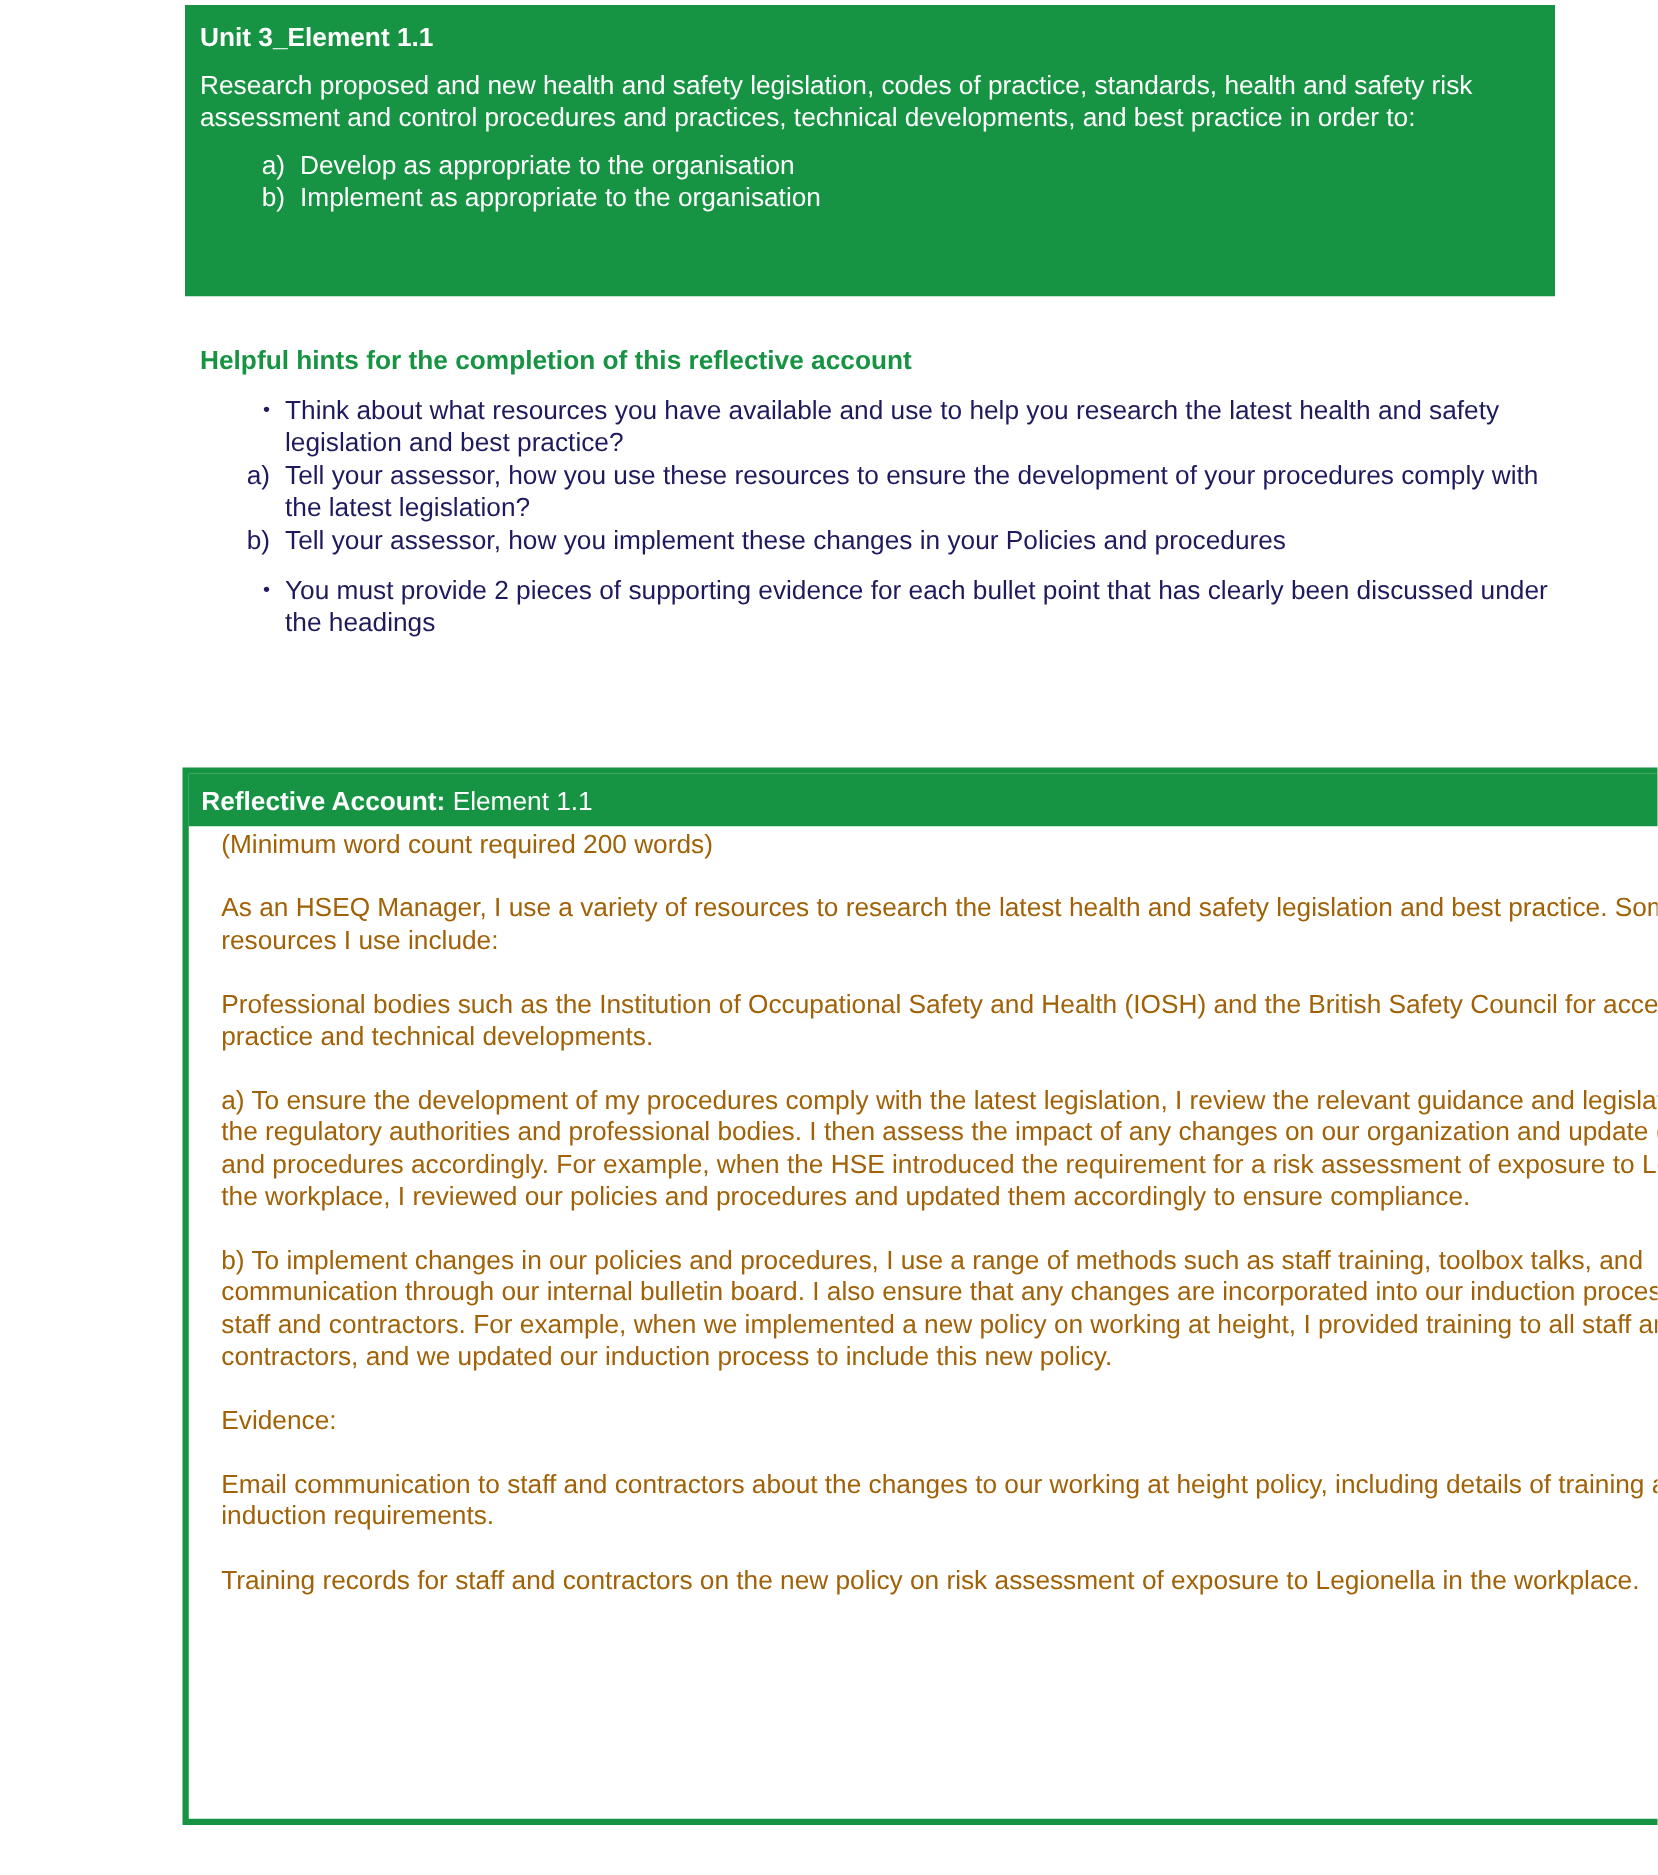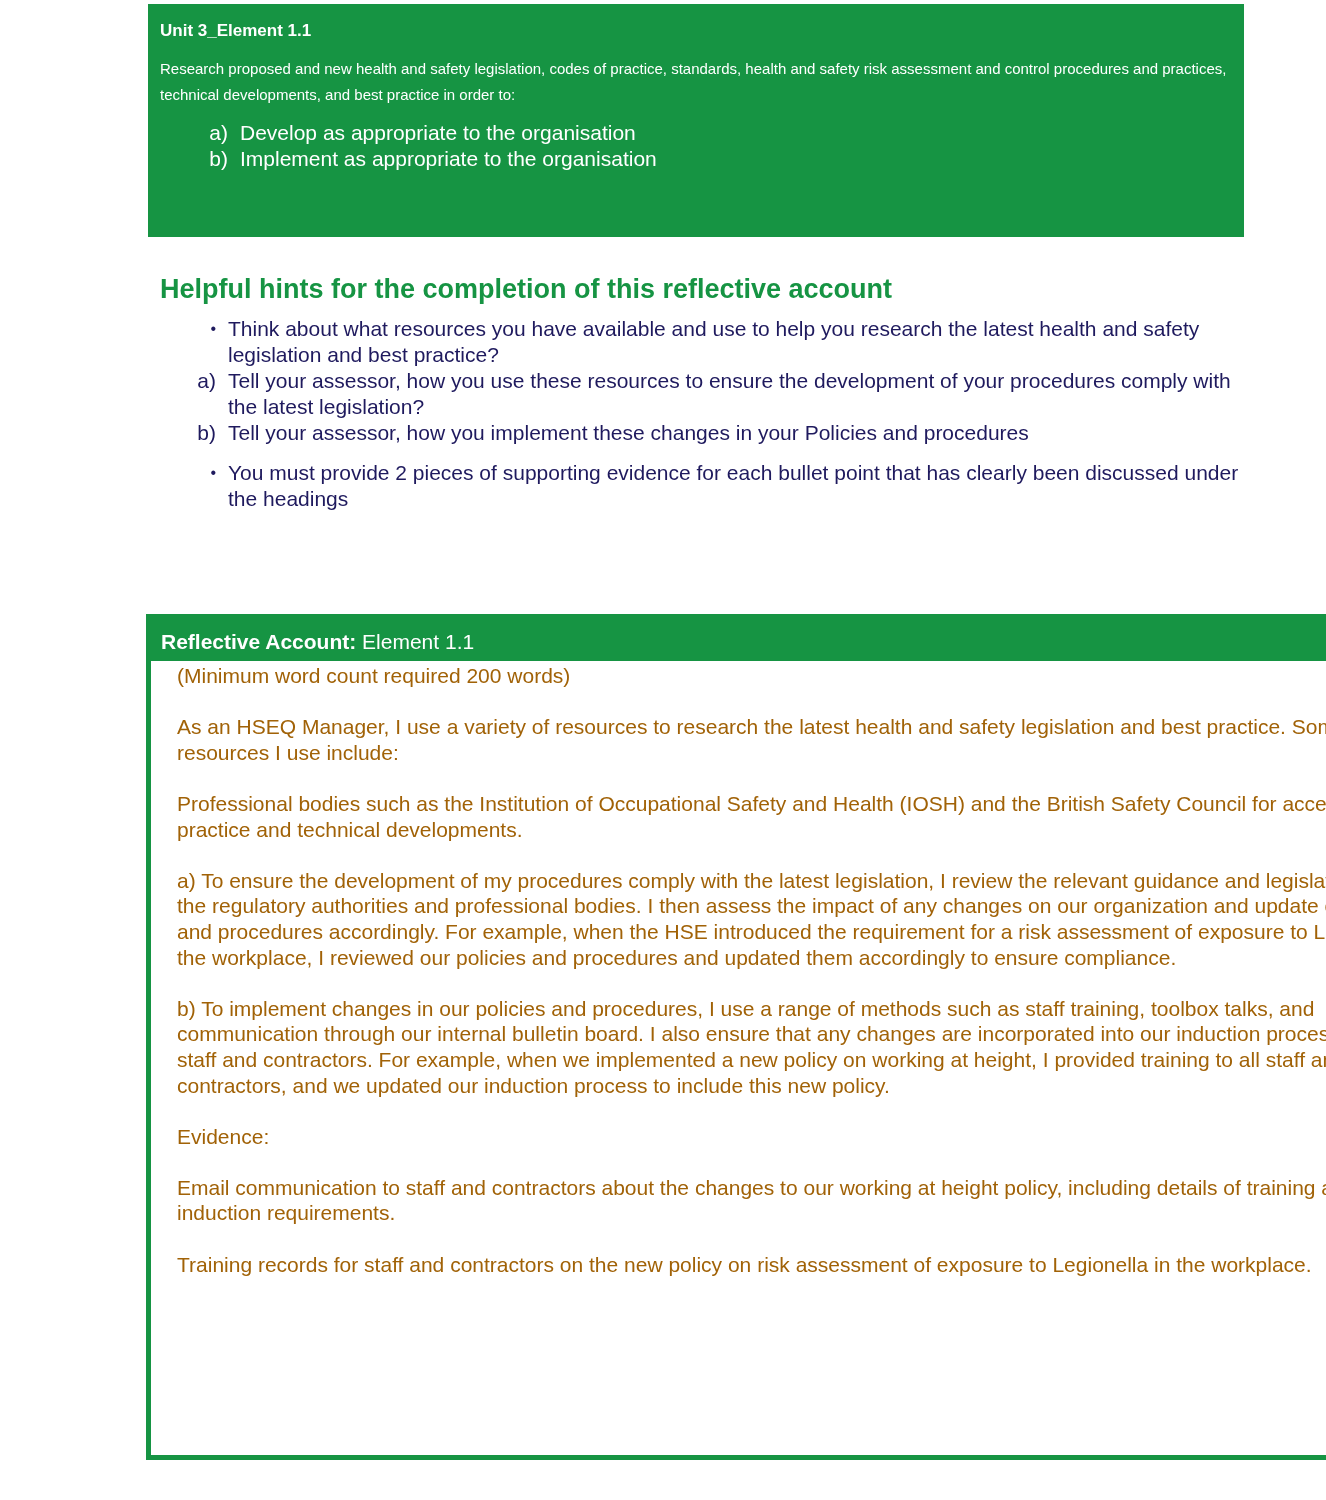--- a/index.html
+++ b/index.html
@@ -5,29 +5,29 @@
   html, body { margin: 0; padding: 0; background: #ffffff; }
   body {
     width: 1326px; height: 1500px; position: relative; overflow: hidden;
     font-family: "Liberation Sans", sans-serif;
   }
   .criteria-box {
     position: absolute; left: 148px; top: 4px; width: 1096px; height: 233px;
     background: #169443; color: #ffffff; box-sizing: border-box;
     padding: 14px 12px 0 12px;
   }
-  .criteria-title { font-size: 17px; font-weight: bold; line-height: 26px; margin: 0 0 12px 0; }
-  .criteria-text { font-size: 15px; line-height: 26px; margin: 0; }
+  .criteria-title { font-size: 21px; font-weight: bold; line-height: 26px; margin: 0 0 12px 0; }
+  .criteria-text { font-size: 21px; line-height: 26px; margin: 0; }
   .alpha-list { margin: 12px 0 0 0; padding: 0; list-style: none; }
   .alpha-list li { font-size: 21px; line-height: 26px; display: flex; }
   .alpha-list .marker { width: 80px; text-align: right; padding-right: 12px; box-sizing: border-box; flex-shrink: 0; }
 
   .hint-section { position: absolute; left: 160px; top: 276px; width: 1080px; }
   .h-blue { color: #1f4e79; font-size: 21px; font-weight: bold; line-height: 26px; margin: 0 0 13px 0; }
-  .h-green { color: #169443; font-size: 27px; font-weight: bold; line-height: 26px; margin: 0 0 13px 0; }
+  .h-green { color: #169443; font-size: 21px; font-weight: bold; line-height: 26px; margin: 0 0 13px 0; }
   .hint-list { list-style: none; margin: 14px 0 0 0; padding: 0; color: #1f1a5e; }
   .hint-list li { display: flex; font-size: 21px; line-height: 26px; }
   .hint-list .marker { width: 68px; text-align: right; padding-right: 12px; box-sizing: border-box; flex-shrink: 0; margin-left: 0; }
   .hint-list .bullet { font-size: 16px; }
   .hint-list li.gap { margin-top: 14px; }
 
   .reflect-box {
     position: absolute; left: 146px; top: 614px; width: 1306px; height: 846px;
     border: 5px solid #169443; box-sizing: border-box; background: #ffffff;
   }

